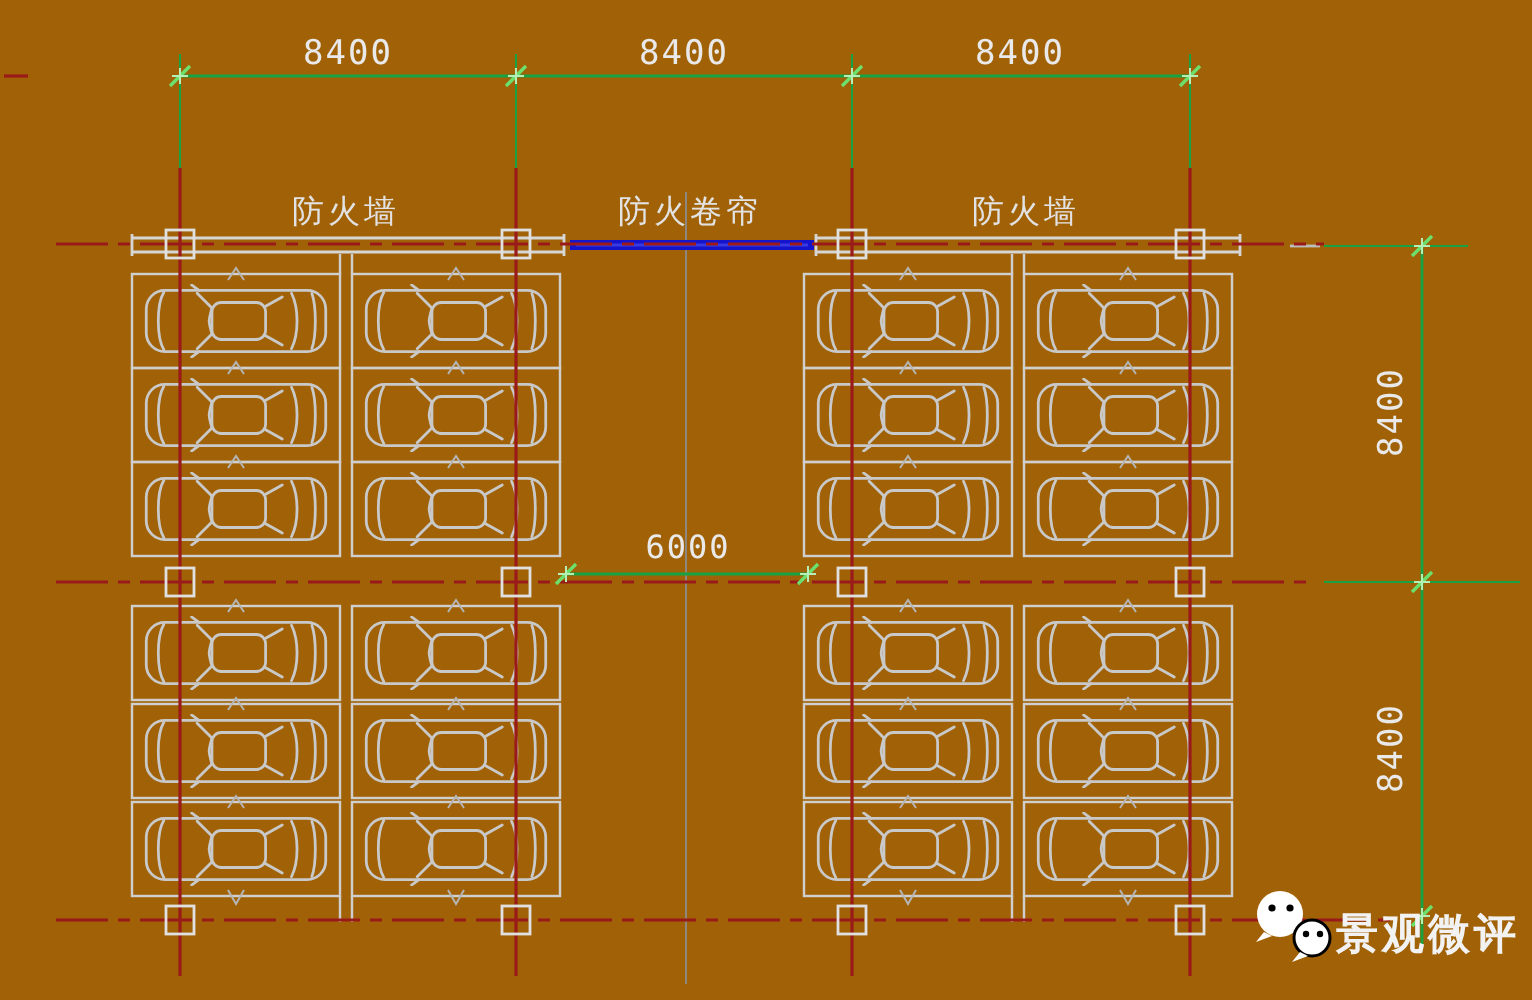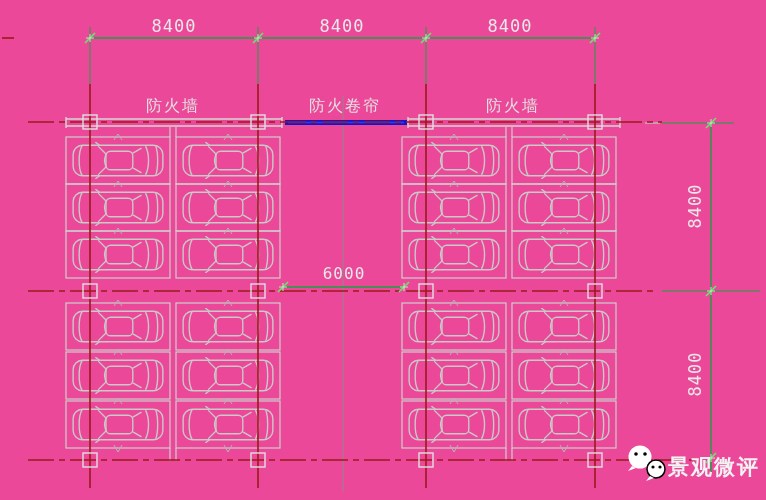--- a/index.html
+++ b/index.html
@@ -1,16 +1,16 @@
 <!DOCTYPE html>
 <html><head>
 <meta charset="utf-8">
 <style>
   html,body{margin:0;padding:0;background:#000;}
-  .canvas{position:relative;width:766px;height:500px;background:#ec4899;overflow:hidden;}
+  .canvas{position:relative;width:766px;height:500px;background:#a16207;overflow:hidden;}
   svg{display:block;}
   .dim-txt{font-family:"DejaVu Sans Mono",monospace;font-size:17px;fill:#e9e9e9;letter-spacing:1px;}
   .dim-txt-sm{font-family:"DejaVu Sans Mono",monospace;font-size:16px;fill:#e9e9e9;letter-spacing:1px;}
   .cn-txt{font-family:"DejaVu Sans",sans-serif;font-size:16px;fill:#e2e2e2;letter-spacing:2px;}
   .wm-txt{font-family:"DejaVu Sans",sans-serif;font-size:21px;font-weight:600;fill:#f2f2f2;letter-spacing:2px;}
 </style>
 </head>
 <body>
 
 <div class="canvas">

